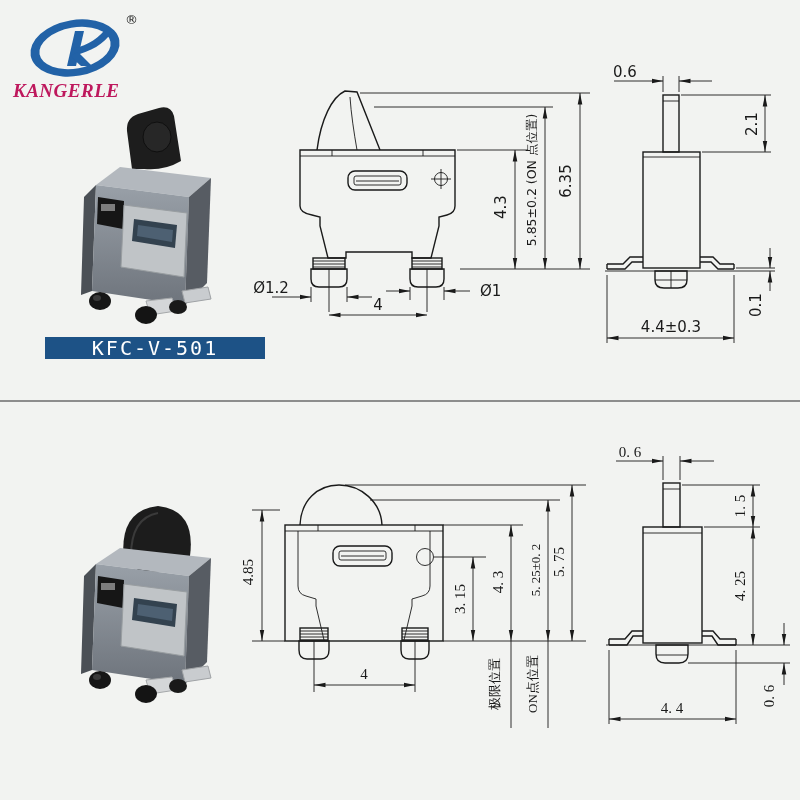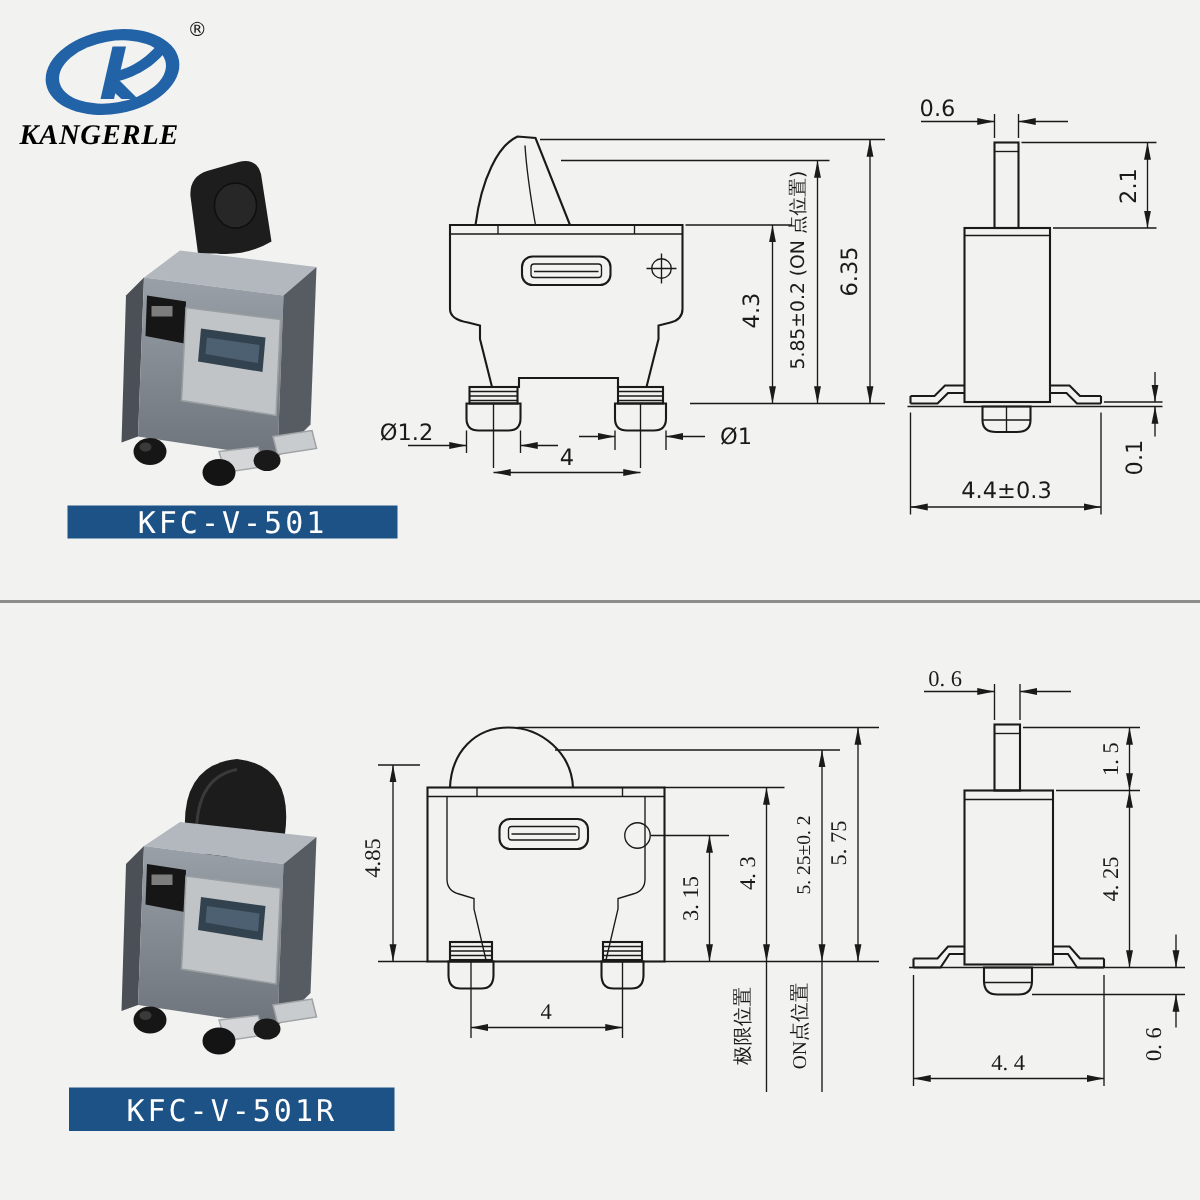--- a/index.html
+++ b/index.html
@@ -6,21 +6,21 @@
   body{width:800px;height:800px;background:#f2f3f1;font-family:"DejaVu Sans",sans-serif;overflow:hidden;position:relative;}
   .page{position:absolute;left:0;top:0;width:800px;height:800px;background:#f2f3f1;}
   .abs{position:absolute;}
   .divider{position:absolute;left:0;top:400px;width:800px;height:2px;background:#8d8d8d;}
   .model-label{position:absolute;background:#1d5286;color:#fff;display:flex;align-items:center;justify-content:center;
      font-family:"DejaVu Sans Mono",monospace;font-size:20px;letter-spacing:2px;}
   .label1{left:45px;top:337px;width:220px;height:22px;}
   .label2{left:46px;top:725px;width:217px;height:29px;}
   .brand-text{position:absolute;left:13px;top:80px;width:130px;
      font-family:"Liberation Serif",serif;font-style:italic;font-weight:bold;font-size:19px;
-     letter-spacing:0.5px;color:#000000;}
+     letter-spacing:0.5px;color:#be185d;}
   svg{position:absolute;overflow:visible;}
   svg text{fill:#1a1a1a;}
   .dline{stroke:#1a1a1a;stroke-width:1.4;fill:none;}
   .thin{stroke:#1a1a1a;stroke-width:0.9;fill:none;}
   .dim{stroke:#1a1a1a;stroke-width:0.9;fill:none;}
   .t1{font-family:"DejaVu Sans",sans-serif;font-size:15px;}
   .t1s{font-family:"DejaVu Sans",sans-serif;font-size:12.5px;}
   .t2{font-family:"Liberation Serif",serif;font-size:15px;}
   .t2s{font-family:"Liberation Serif",serif;font-size:13px;}
 </style>
@@ -192,21 +192,20 @@
     <g>
       <polygon points="86,182 112,179 116,192 90,196" fill="#d4d6d8" stroke="#a5a8aa"></polygon>
       <polygon points="122,172 148,168 151,180 125,184" fill="#c9cccf" stroke="#9fa2a5"></polygon>
       <ellipse cx="40" cy="182" rx="11" ry="9" fill="#161616"></ellipse>
       <ellipse cx="86" cy="196" rx="11" ry="9" fill="#141414"></ellipse>
       <ellipse cx="118" cy="188" rx="9" ry="7" fill="#191919"></ellipse>
       <ellipse cx="37" cy="179" rx="4" ry="3" fill="#3a3a3a"></ellipse>
     </g>
   </svg>
 
-  <div class="model-label label2">KFC-V-501R</div>
 
   <svg class="abs" style="left:240px;top:420px" width="560" height="360" viewBox="240 420 560 360">
     <defs>
       <marker id="ar2" markerWidth="12" markerHeight="7" refX="11.5" refY="3.5" orient="auto-start-reverse" markerUnits="userSpaceOnUse">
         <path d="M0,1.2 L11.5,3.5 L0,5.8 Z" fill="#1a1a1a"></path>
       </marker>
       <marker id="ae2" markerWidth="12" markerHeight="7" refX="11.5" refY="3.5" orient="auto" markerUnits="userSpaceOnUse">
         <path d="M0,1.2 L11.5,3.5 L0,5.8 Z" fill="#1a1a1a"></path>
       </marker>
     </defs>

